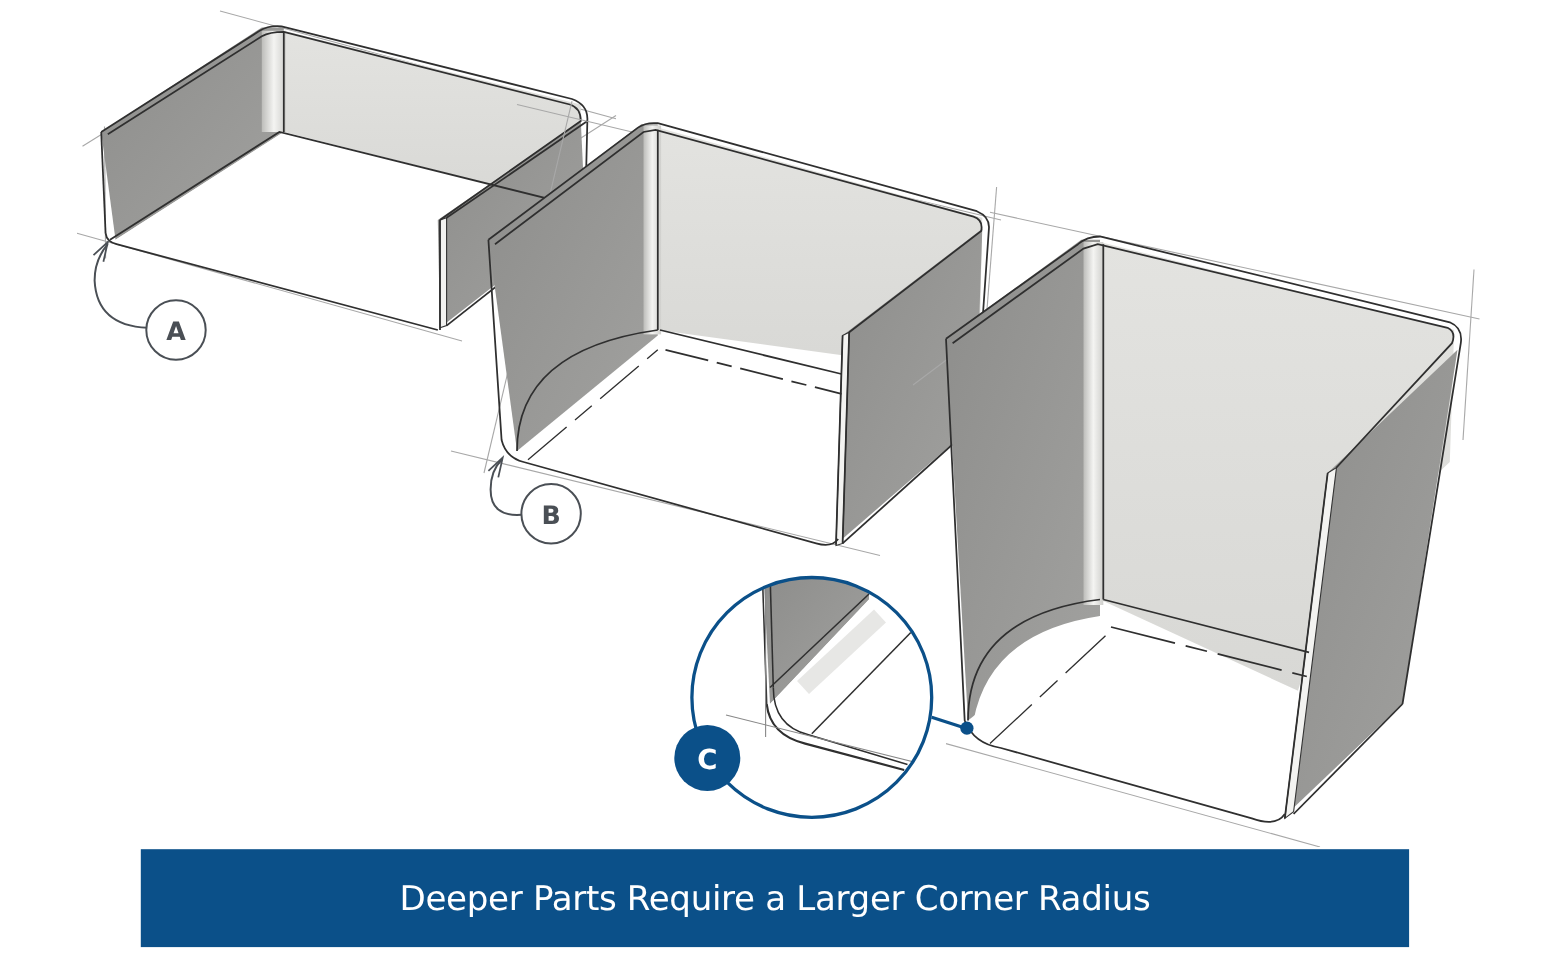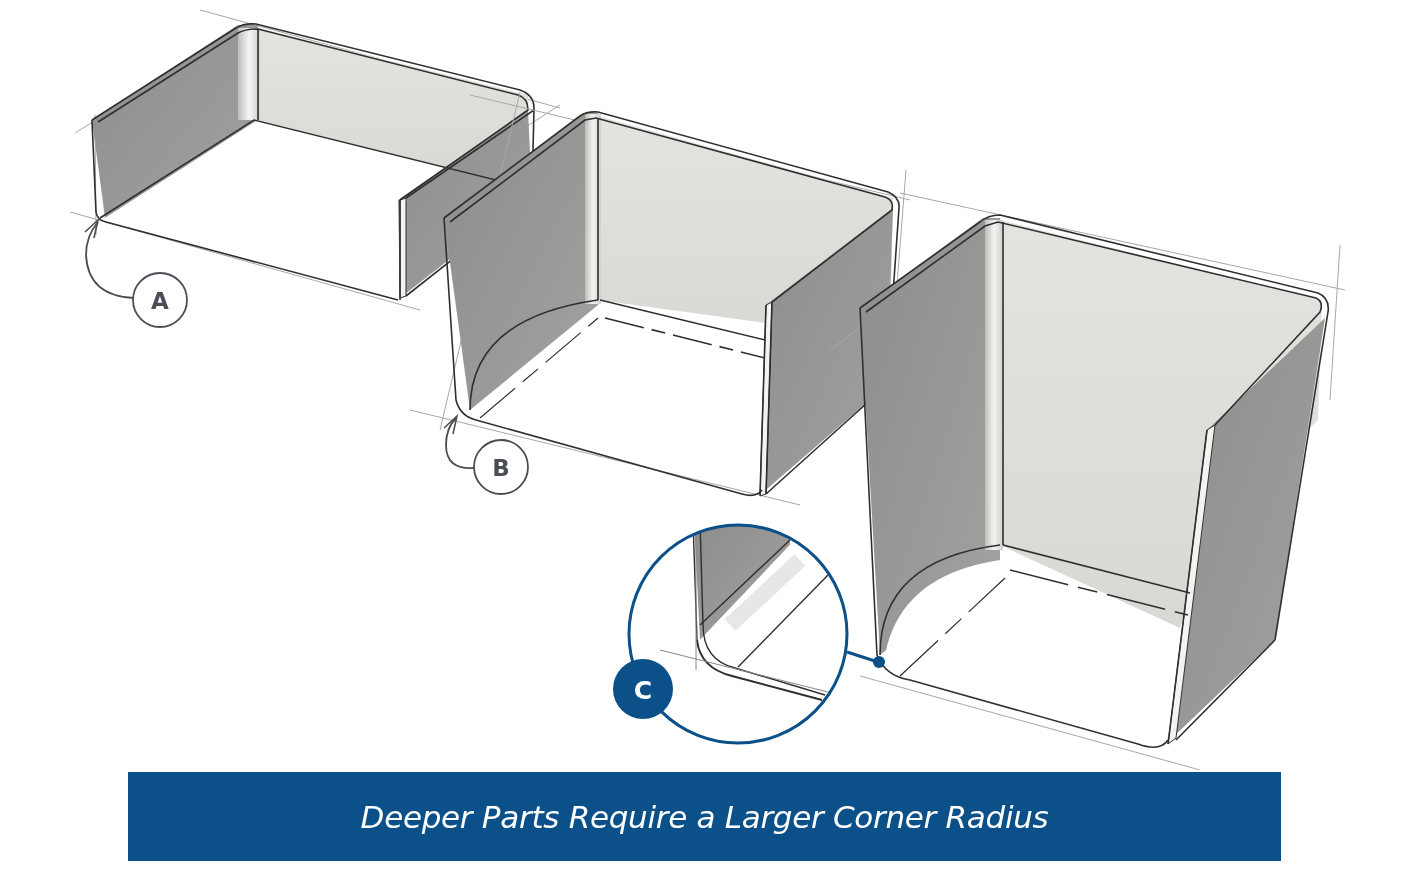--- a/index.html
+++ b/index.html
@@ -4,21 +4,21 @@
   <style>
     html, body { margin: 0; padding: 0; background: #ffffff; }
     body { width: 1404px; height: 884px; position: relative; overflow: hidden;
            font-family: "Liberation Sans", "DejaVu Sans", sans-serif; }
     #figure { position: absolute; left: 0; top: 0; width: 1404px; height: 770px; }
     .caption-banner {
       position: absolute; left: 128px; top: 772px; width: 1153px; height: 89px;
       background: #0b5089; color: #ffffff;
       display: flex; align-items: center; justify-content: center;
       font-family: "DejaVu Sans", "Liberation Sans", sans-serif;
-      font-size: 31px; letter-spacing: -0.3px; font-style: italic;
+      font-size: 31px; letter-spacing: -0.3px;
     }
     .callout-letter { font-family: "DejaVu Sans", sans-serif; font-weight: bold; }
   </style>
 </head>
 <body>
 
 <svg id="figure" viewBox="0 0 1404 770" xmlns="http://www.w3.org/2000/svg">
   <defs>
     <linearGradient id="wallDark" x1="0" y1="0" x2="1" y2="1">
       <stop offset="0" stop-color="#8d8d8b"></stop>

